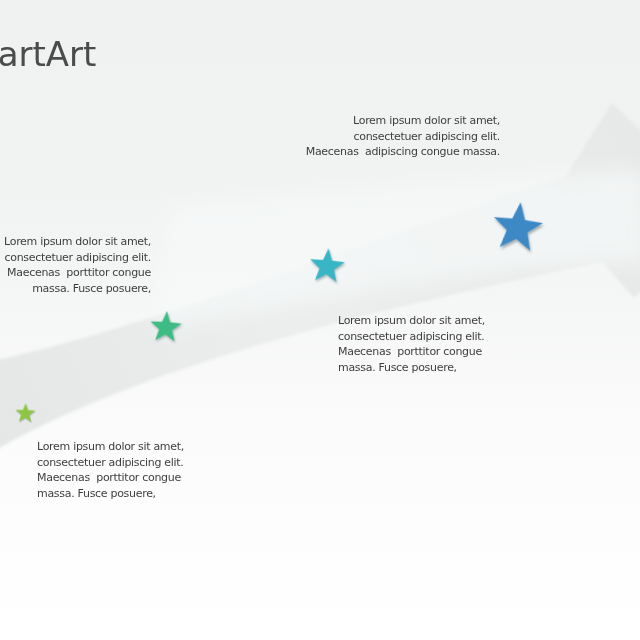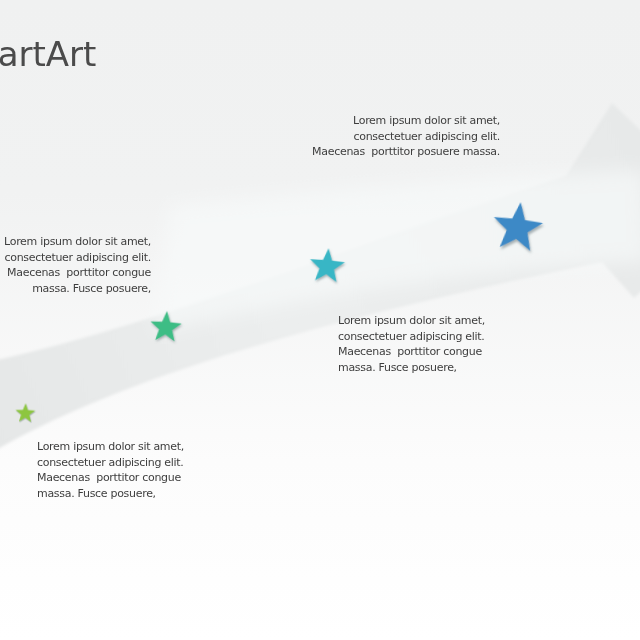--- a/index.html
+++ b/index.html
@@ -98,21 +98,21 @@
   <g transform="translate(517.5,228) rotate(7) scale(26)">
     <polygon filter="url(#starShadow)" points="0,-1 0.2469,-0.3398 0.9511,-0.309 0.3995,0.1298 0.5878,0.809 0,0.42 -0.5878,0.809 -0.3995,0.1298 -0.9511,-0.309 -0.2469,-0.3398" fill="#3d89c6"></polygon>
   </g>
 </svg>
 
 <div class="title">SmartArt</div>
 
 <div class="tb tb-top-right">
   <div>Lorem ipsum dolor sit amet,</div>
   <div>consectetuer adipiscing elit.</div>
-  <div>Maecenas  porttitor posuere massa.</div>
+  <div>Maecenas  adipiscing congue massa.</div>
 </div>
 
 <div class="tb tb-left">
   <div>Lorem ipsum dolor sit amet,</div>
   <div>consectetuer adipiscing elit.</div>
   <div>Maecenas  porttitor congue</div>
   <div>massa. Fusce posuere,</div>
 </div>
 
 <div class="tb tb-mid-right">

